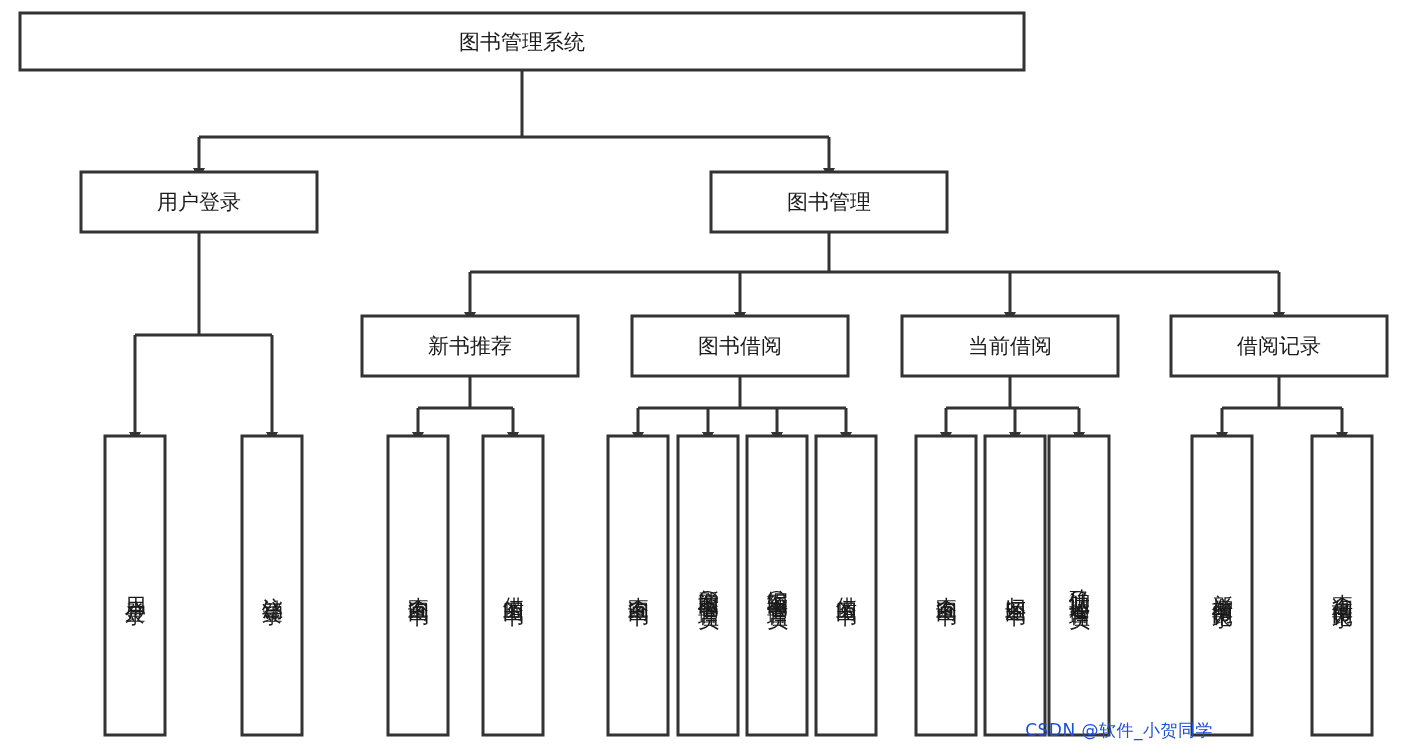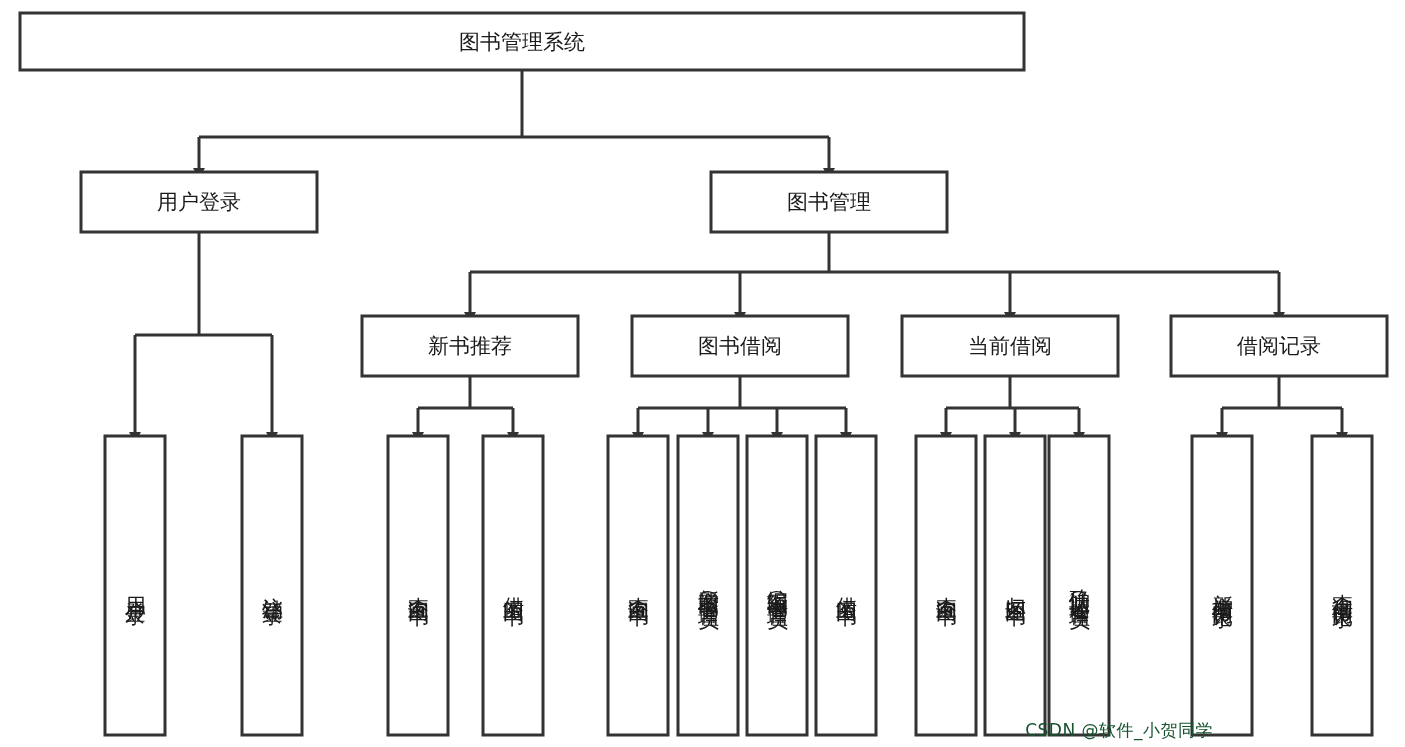--- a/index.html
+++ b/index.html
@@ -64,21 +64,21 @@
     align-items: center;
     justify-content: center;
     pointer-events: none;
   }
   #watermark {
     position: absolute;
     right: 8px;
     bottom: 5px;
     font-family: "DejaVu Sans", "Liberation Sans", sans-serif;
     font-size: 17px;
-    color: #14532d;
+    color: #1d4ed8;
     white-space: nowrap;
     letter-spacing: 0.5px;
   }
 </style>
 </head>
 <body>
 
 <div id="diagram-root">
 
   <svg id="tree-svg" viewBox="0 0 1405 747">

